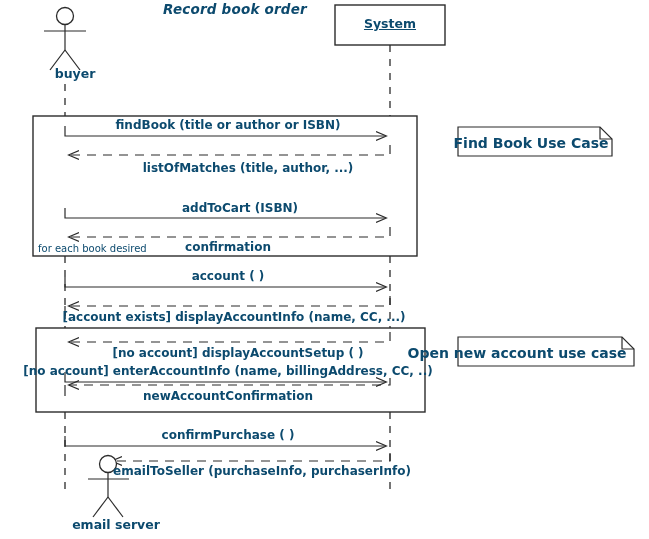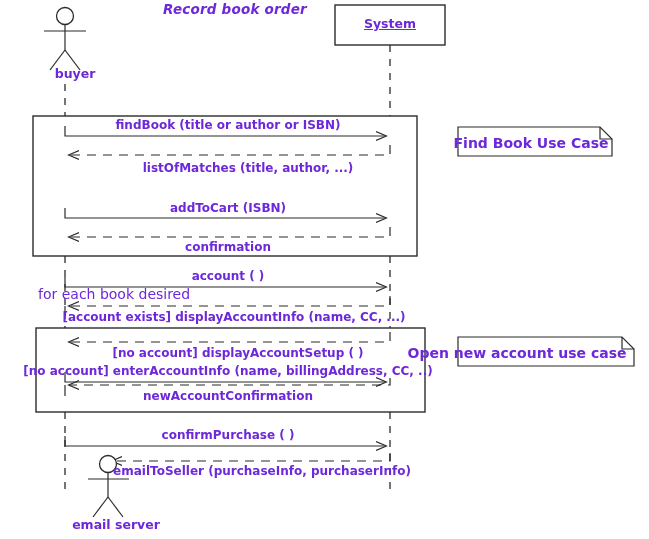--- a/index.html
+++ b/index.html
@@ -24,21 +24,21 @@
   svg.layer {
     position: absolute;
     left: 0; top: 0;
     width: 649px;
     height: 539px;
   }
   .txt {
     position: absolute;
     white-space: nowrap;
     font-family: "DejaVu Sans", "Liberation Sans", sans-serif;
-    color: #6d28d9;
+    color: #0c4a6e;
     line-height: 1;
   }
   .diagram-title {
     font-size: 13.5px;
     font-weight: bold;
     font-style: italic;
     letter-spacing: 0.2px;
   }
   .lifeline-label {
     font-size: 12.5px;
@@ -47,22 +47,21 @@
   .system-label {
     font-size: 12.5px;
     font-weight: bold;
     text-decoration: underline;
   }
   .msg-label {
     font-size: 12px;
     font-weight: bold;
   }
   .frame-label {
-    font-size: 14px;
-    margin-top: 43px;
+    font-size: 10px;
   }
   .note-label {
     font-size: 14px;
     font-weight: bold;
   }
   .center {
     transform: translateX(-50%);
   }
 </style>
 </head>
@@ -175,21 +174,21 @@
   <div class="txt lifeline-label center" style="left:65px; top:68px;padding-left:20px;">buyer</div>
 
   <div class="txt system-label center" style="left:390px; top:18px;">System</div>
 
   <div class="txt lifeline-label center" style="left:116px; top:519px;text-align:right;">email server</div>
 
   <div class="txt msg-label center" style="left:228px; top:119px;">findBook (title or author or ISBN)</div>
 
   <div class="txt msg-label center" style="left:228px; top:162px;padding-left:40px;">listOfMatches (title, author, ...)</div>
 
-  <div class="txt msg-label center" style="left:228px; top:202px;">addToCart (ISBN)</div>
+  <div class="txt msg-label center" style="left:240px; top:202px;">addToCart (ISBN)</div>
 
   <div class="txt msg-label center" style="left:228px; top:241px;">confirmation</div>
 
   <div class="txt msg-label center" style="left:228px; top:270px;">account ( )</div>
 
   <div class="txt msg-label center" style="left:234px; top:311px;">[account exists] displayAccountInfo (name, CC, ...)</div>
 
   <div class="txt msg-label center" style="left:238px; top:347px;">[no account] displayAccountSetup ( )</div>
 
   <div class="txt msg-label center" style="left:228px; top:365px;text-align:right;">[no account] enterAccountInfo (name, billingAddress, CC, ..)</div>

